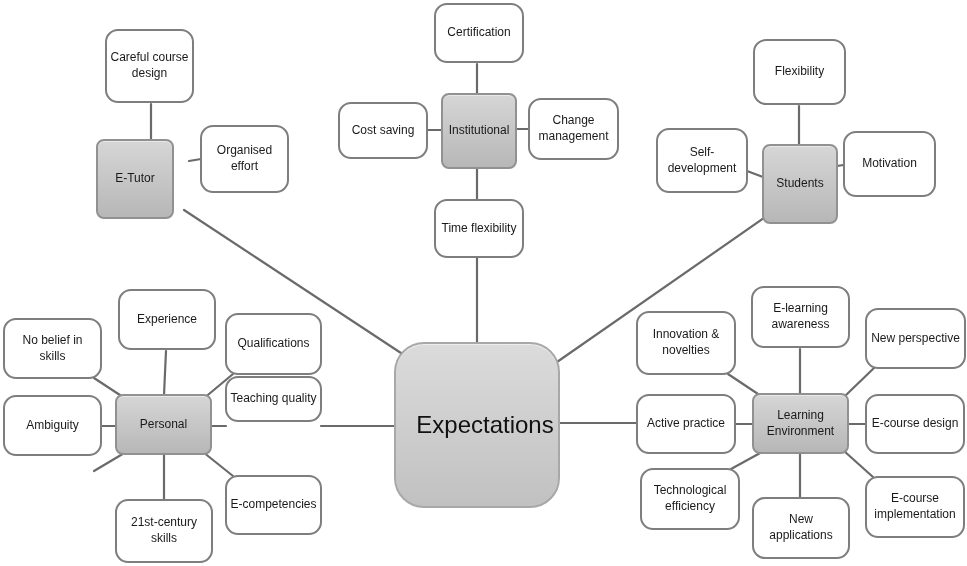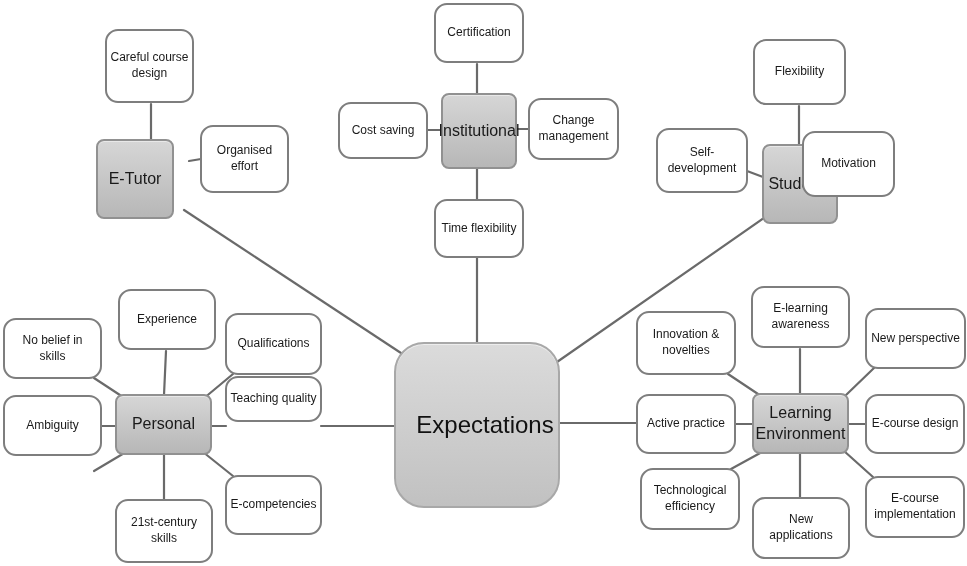--- a/index.html
+++ b/index.html
@@ -42,21 +42,21 @@
     background: #ffffff;
     border: 2px solid #7e7e7e;
     border-radius: 13px;
     font-size: 12px;
     padding: 2px 3px;
   }
   .hub {
     background: linear-gradient(#d6d6d6, #b7b7b7);
     border: 2px solid #919191;
     border-radius: 8px;
-    font-size: 16px;
+    font-size: 12px;
     padding: 2px 3px;
     box-shadow: inset 0 1px 0 rgba(255,255,255,0.45);
   }
   .center-node {
     background: linear-gradient(#dbdbdb, #c1c1c1);
     border: 2px solid #a8a8a8;
     border-radius: 30px;
     font-size: 24px;
     color: #111111;
     box-shadow: inset 0 1px 0 rgba(255,255,255,0.5);
@@ -114,21 +114,21 @@
 
   <div class="node hub" style="left:441px; top:93px; width:76px; height:76px;">Institutional</div>
   <div class="node leaf" style="left:434px; top:3px; width:90px; height:60px;">Certification</div>
   <div class="node leaf" style="left:338px; top:102px; width:90px; height:57px;">Cost saving</div>
   <div class="node leaf" style="left:528px; top:98px; width:91px; height:62px;">Change management</div>
   <div class="node leaf" style="left:434px; top:199px; width:90px; height:59px;">Time flexibility</div>
 
   <div class="node hub" style="left:762px; top:144px; width:76px; height:80px;">Students</div>
   <div class="node leaf" style="left:753px; top:39px; width:93px; height:66px;">Flexibility</div>
   <div class="node leaf" style="left:656px; top:128px; width:92px; height:65px;">Self-development</div>
-  <div class="node leaf" style="left:802px; top:131px; width:93px; height:66px;">Motivation</div>
+  <div class="node leaf" style="left:843px; top:131px; width:93px; height:66px;">Motivation</div>
 
   <div class="node hub" style="left:115px; top:394px; width:97px; height:61px;">Personal</div>
   <div class="node leaf" style="left:118px; top:289px; width:98px; height:61px;">Experience</div>
   <div class="node leaf" style="left:3px; top:318px; width:99px; height:61px;">No belief in skills</div>
   <div class="node leaf" style="left:225px; top:313px; width:97px; height:62px;">Qualifications</div>
   <div class="node leaf" style="left:3px; top:395px; width:99px; height:61px;">Ambiguity</div>
   <div class="node leaf" style="left:225px; top:376px; width:97px; height:46px;">Teaching quality</div>
   <div class="node leaf" style="left:115px; top:499px; width:98px; height:64px;">21st-century skills</div>
   <div class="node leaf" style="left:225px; top:475px; width:97px; height:60px;">E-competencies</div>
 

